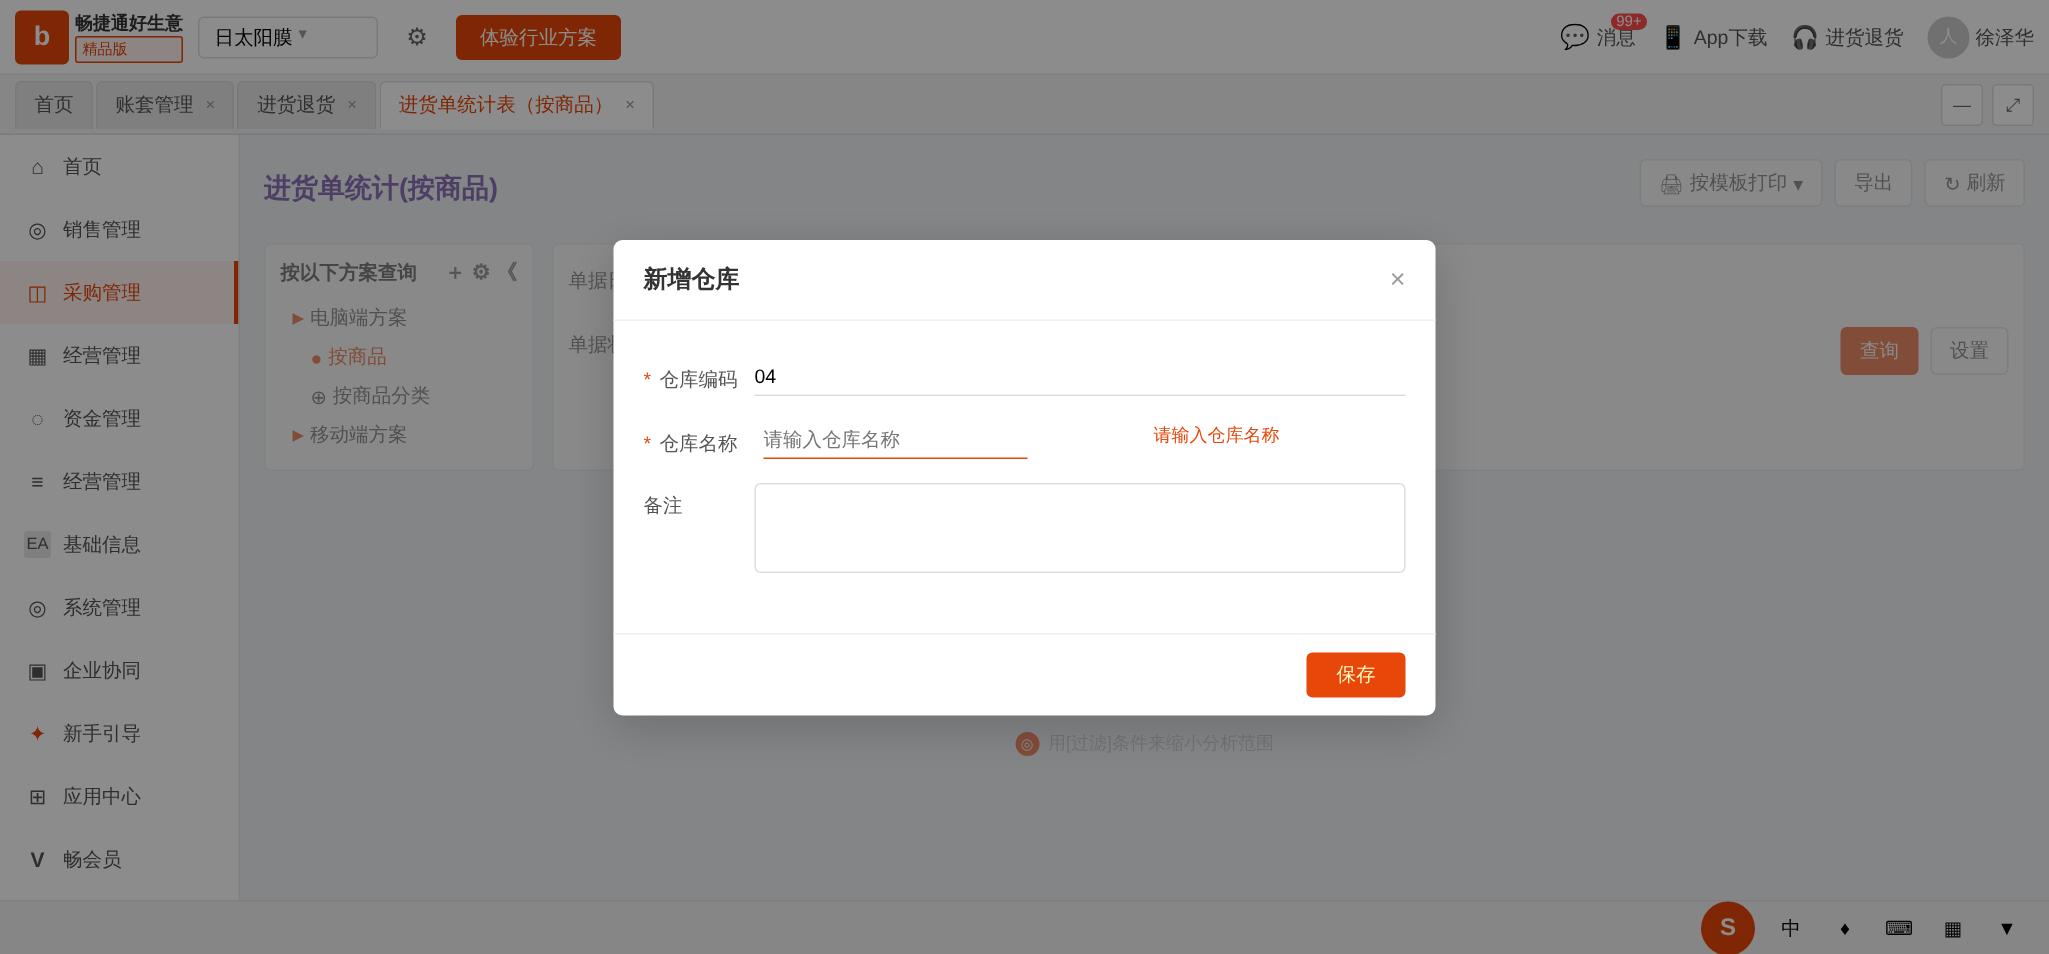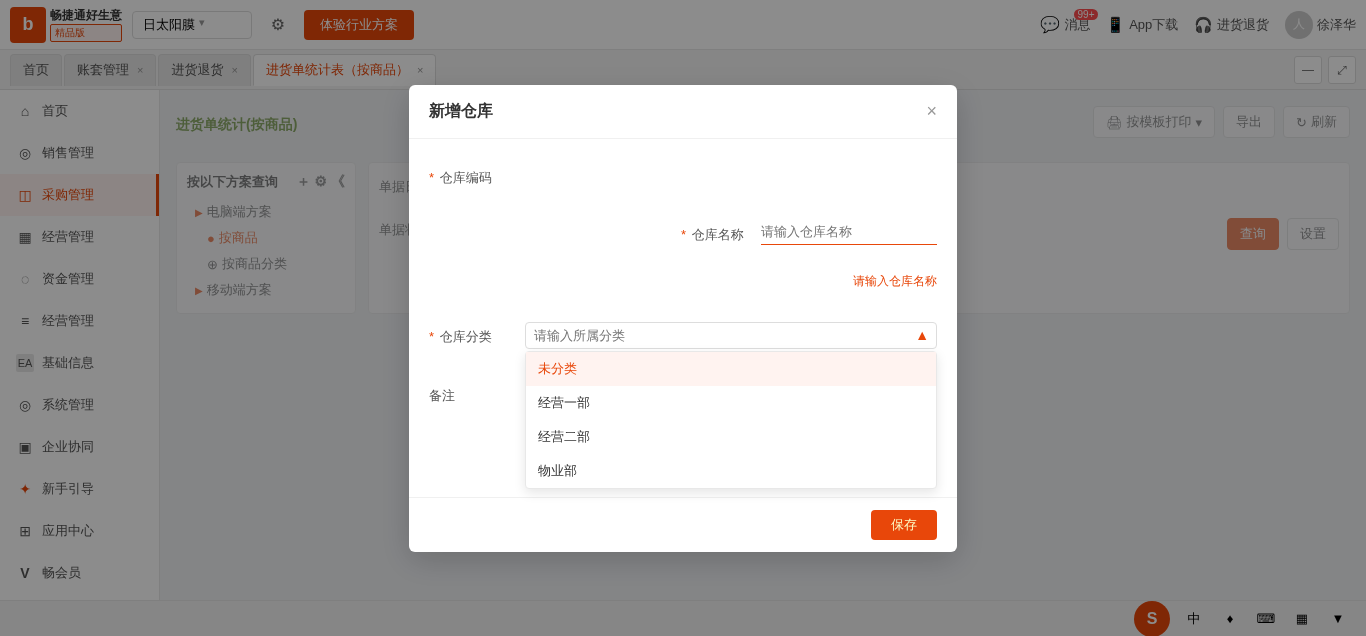--- a/index.html
+++ b/index.html
@@ -33,21 +33,21 @@
     
     .sidebar { width: 160px; background: #fff; border-right: 1px solid #e8e8e8; display: flex; flex-direction: column; overflow: hidden; }
     .sidebar-item { display: flex; align-items: center; gap: 8px; padding: 12px 16px; cursor: pointer; color: #555; font-size: 13px; }
     .sidebar-item.active { background: #fff3f0; color: #e8470a; border-right: 3px solid #e8470a; }
     .sidebar-icon { width: 18px; height: 18px; display: flex; align-items: center; justify-content: center; font-size: 14px; }
     .sidebar-bottom { margin-top: auto; padding: 10px; display: flex; justify-content: space-between; border-top: 1px solid #f0f0f0; }
     .sidebar-bottom-icon { width: 28px; height: 28px; display: flex; align-items: center; justify-content: center; cursor: pointer; color: #888; }
 
     
     .content { flex: 1; padding: 16px; overflow: auto; position: relative; }
-    .page-title { font-size: 14px; font-weight: bold; color: #4d7c0f; margin-bottom: 7px; }
+    .page-title { font-size: 18px; font-weight: bold; color: #4c1d95; margin-bottom: 7px; }
     .toolbar { display: flex; align-items: center; justify-content: flex-end; gap: 8px; margin-bottom: 12px; }
     .toolbar-btn { display: flex; align-items: center; gap: 4px; padding: 6px 12px; border: 1px solid #ddd; background: #fff; border-radius: 4px; cursor: pointer; font-size: 13px; color: #555; }
     .toolbar-btn.primary { background: #e8470a; color: #fff; border-color: #e8470a; }
     .filter-title { display: flex; align-items: center; justify-content: space-between; font-size: 13px; color: #333; font-weight: bold; margin-bottom: 8px; }
     .filter-actions { display: flex; gap: 4px; }
     .filter-actions span { cursor: pointer; color: #666; font-size: 14px; }
     .tree-item { padding: 4px 8px; cursor: pointer; color: #555; font-size: 13px; display: flex; align-items: center; gap: 4px; }
     .tree-item.active { color: #e8470a; }
     .tree-arrow { color: #e8470a; font-size: 10px; }
 
@@ -57,21 +57,21 @@
 
     
     .modal-overlay { position: fixed; top: 0; left: 0; right: 0; bottom: 0; background: rgba(0,0,0,0.45); display: flex; align-items: center; justify-content: center; z-index: 1000; }
     .modal { background: #fff; border-radius: 6px; width: 548px; box-shadow: 0 8px 32px rgba(0,0,0,0.18); }
     .modal-header { display: flex; align-items: center; justify-content: space-between; padding: 16px 20px; border-bottom: 1px solid #f0f0f0; }
     .modal-title { font-size: 16px; font-weight: bold; color: #333; }
     .modal-close { cursor: pointer; color: #999; font-size: 18px; }
     .modal-body { padding: 24px 20px; }
     .modal-footer { padding: 12px 20px; display: flex; justify-content: flex-end; gap: 8px; border-top: 1px solid #f0f0f0; }
 
-    .modal-form-row { display: flex; align-items: flex-start; margin-bottom: 32px; gap: 26px; }
+    .modal-form-row { display: flex; align-items: flex-start; margin-bottom: 16px; gap: 4px; }
     .modal-form-label { font-size: 13px; color: #555; min-width: 70px; padding-top: 6px; }
     .required-star { color: #e8470a; margin-right: 2px; }
     .modal-input { flex: 1; border: none; border-bottom: 1px solid #ddd; padding: 5px 0; font-size: 13px; outline: none; }
     .modal-input.error { border-bottom: 1px solid #e8470a; }
     .error-msg { color: #e8470a; font-size: 12px; margin-top: 2px; }
     .modal-select-wrap { flex: 1; position: relative; }
     .modal-select-input { width: 100%; border: 1px solid #ddd; border-radius: 4px; padding: 5px 30px 5px 8px; font-size: 13px; outline: none; color: #999; }
     .modal-select-arrow { position: absolute; right: 8px; top: 50%; transform: translateY(-50%); color: #e8470a; font-size: 14px; cursor: pointer; }
     .modal-textarea { flex: 1; border: 1px solid #ddd; border-radius: 4px; padding: 5px 8px; font-size: 13px; resize: none; height: 60px; outline: none; }
 
@@ -316,52 +316,36 @@
       <span class="modal-title">新增仓库</span>
       <span class="modal-close">×</span>
     </div>
     <div class="modal-body">
 
       <div class="modal-form-row">
         <div class="modal-form-label">
           <span class="required-star">*</span>
           <span>仓库编码</span>
         </div>
-      </div>
-
-      <div class="modal-form-row" style="flex-direction:column;align-items:flex-end;">
+        <input type="text" class="modal-input" style="flex: 1 1 0%; border-top: none; border-right: none; border-left: none; border-image: initial; border-bottom: 1px solid rgb(221, 221, 221); padding: 5px 0px; font-size: 13px; outline: none;" value="04">
+      </div>
+
+      <div class="modal-form-row" style="flex-direction:row;align-items:flex-start;">
         <div style="display:flex;align-items:center;gap:10px;">
           <div class="modal-form-label">
             <span class="required-star">*</span>
             <span>仓库名称</span>
           </div>
           <input type="text" class="modal-input error" style="flex: 1 1 0%; border-top: none; border-right: none; border-left: none; border-image: initial; border-bottom: 1px solid rgb(232, 71, 10); padding: 5px 0px; font-size: 13px; outline: none;" placeholder="请输入仓库名称">
         </div>
         <div style="padding-left:80px;margin-top:2px;">
           <span class="error-msg">请输入仓库名称</span>
         </div>
       </div>
 
-      <div class="modal-form-row">
-        <div class="modal-form-label">
-          <span class="required-star">*</span>
-          <span>仓库分类</span>
-        </div>
-        <div class="modal-select-wrap">
-          <input type="text" class="modal-select-input" placeholder="请输入所属分类" style="">
-          <span class="modal-select-arrow">▲</span>
-          
-          <div class="dropdown-list">
-            <div class="dropdown-item selected">未分类</div>
-            <div class="dropdown-item">经营一部</div>
-            <div class="dropdown-item">经营二部</div>
-            <div class="dropdown-item">物业部</div>
-          </div>
-        </div>
-      </div>
 
       <div class="modal-form-row">
         <div class="modal-form-label">
           <span>备注</span>
         </div>
         <textarea class="modal-textarea" style=""></textarea>
       </div>
 
     </div>
     <div class="modal-footer">

